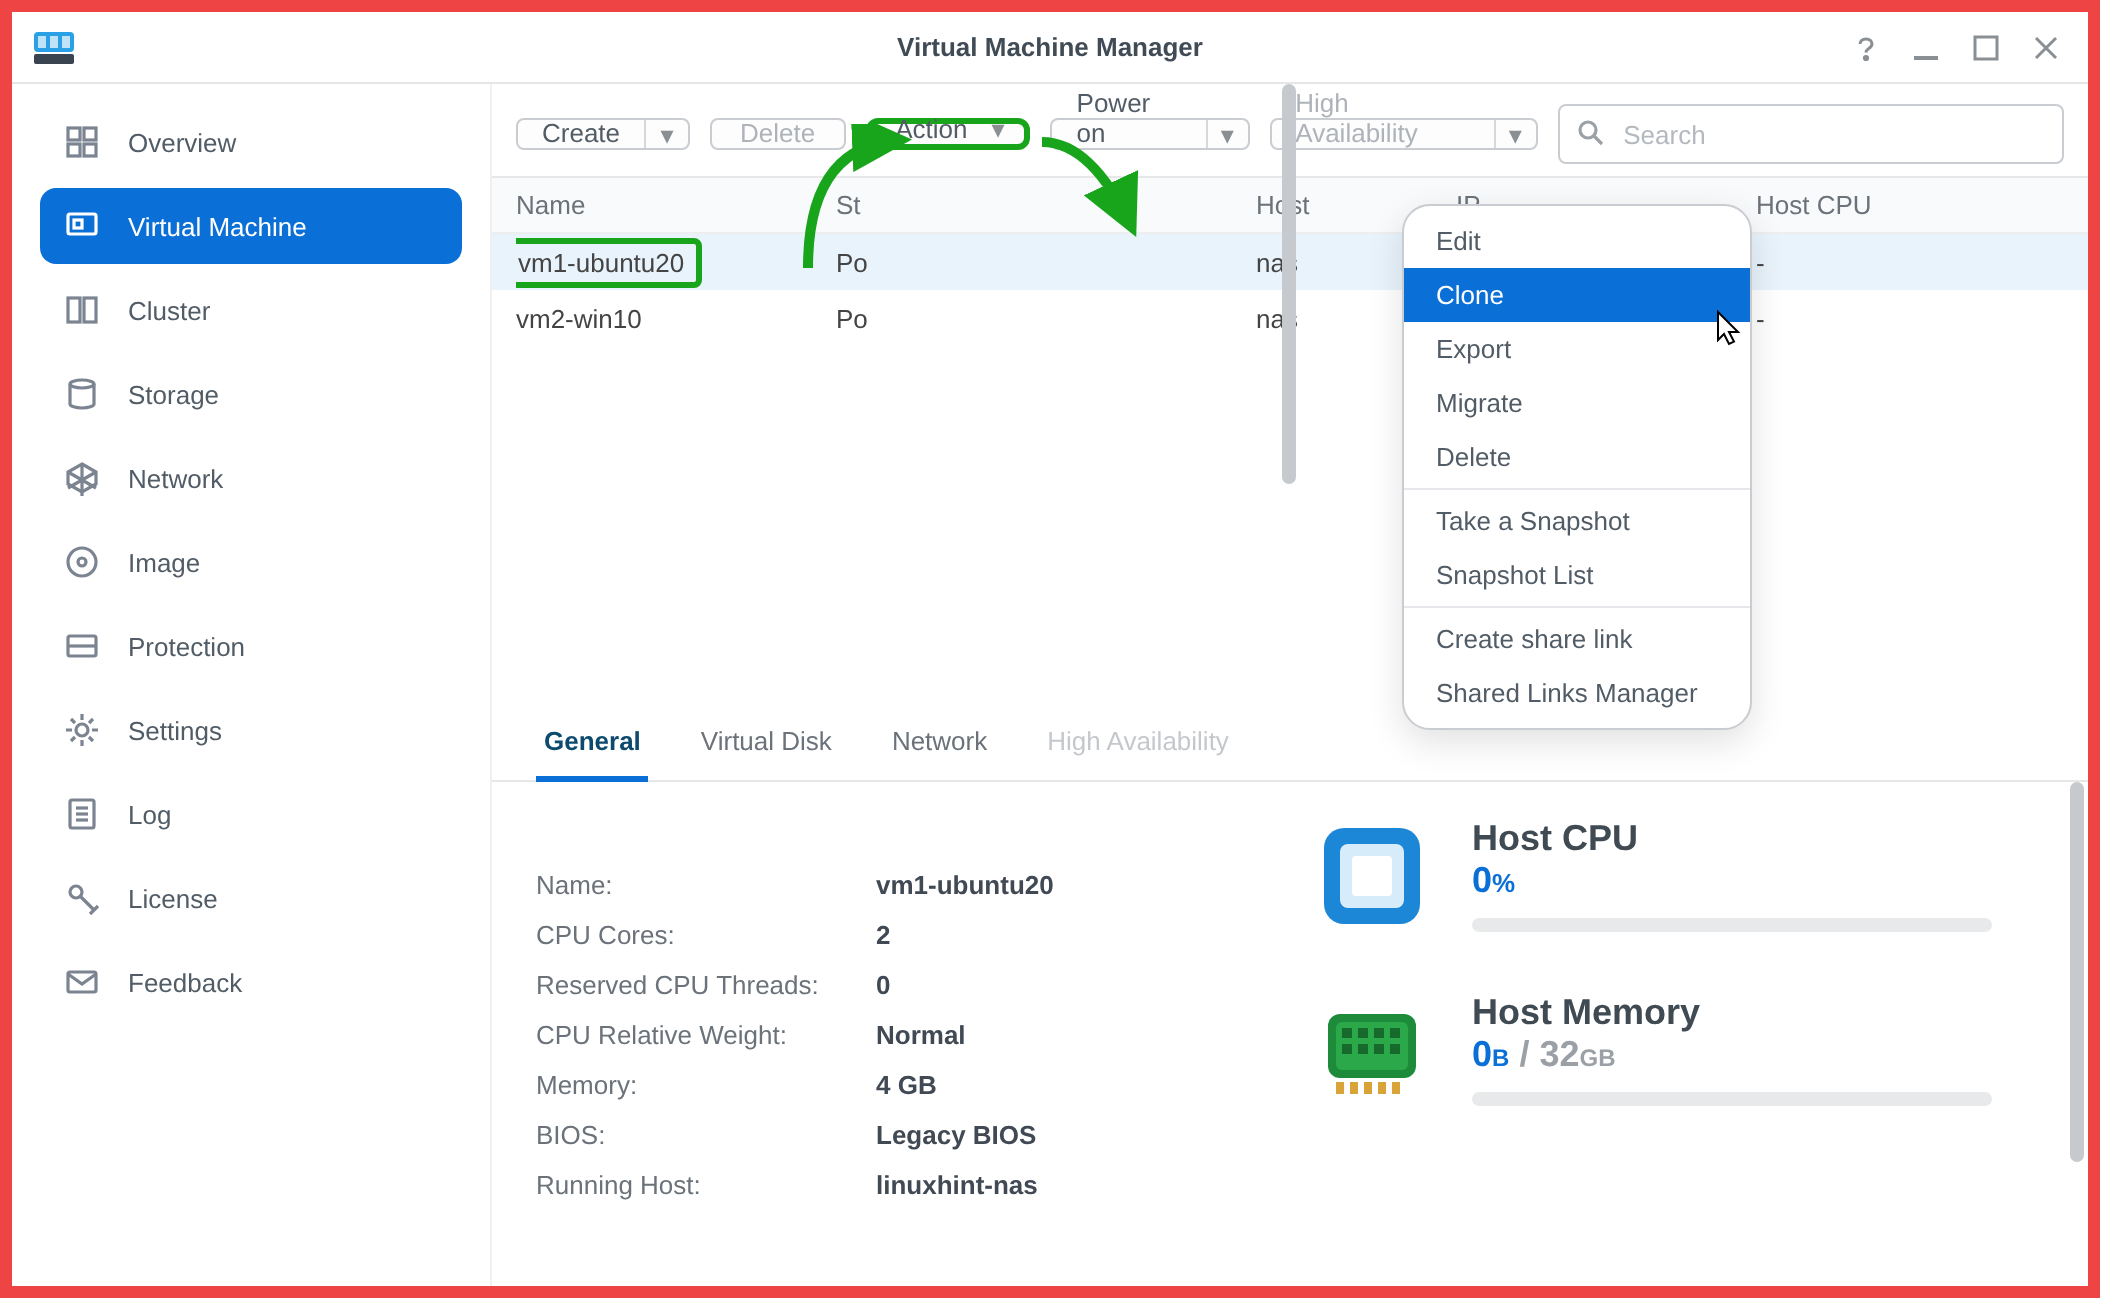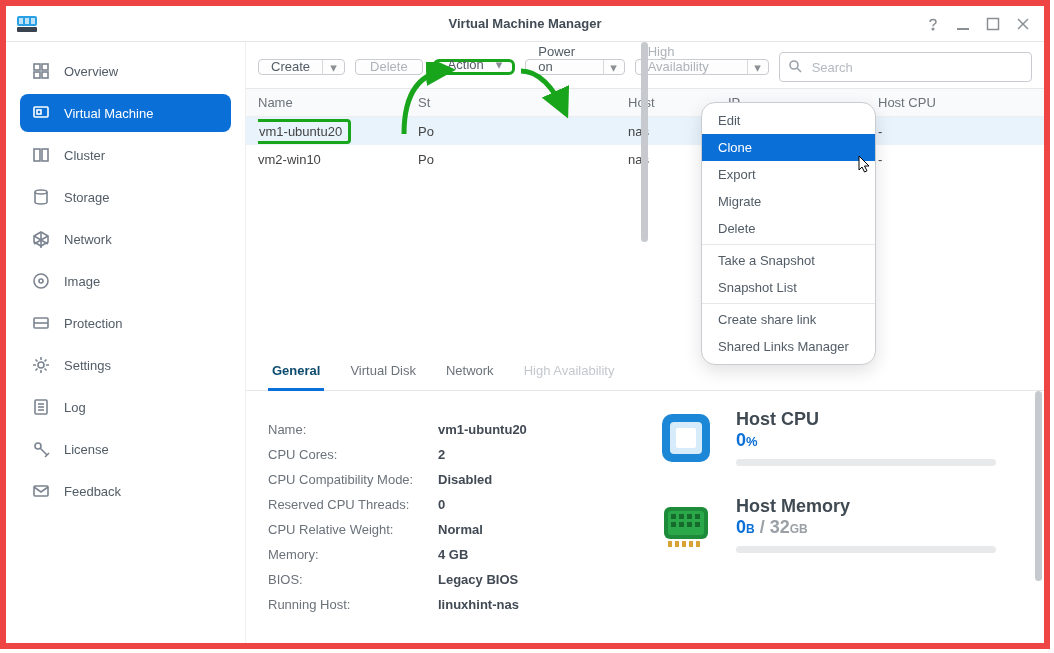--- a/index.html
+++ b/index.html
@@ -515,24 +515,20 @@
         <div class="detail-left">
           <div class="kv">
               <span class="k">Name:</span>
               <span class="v">vm1-ubuntu20</span>
             </div>
           <div class="kv">
               <span class="k">CPU Cores:</span>
               <span class="v">2</span>
             </div>
           <div class="kv">
-              <span class="k">CPU Compatibility Mode:</span>
-              <span class="v">Disabled</span>
-            </div>
-          <div class="kv">
               <span class="k">Reserved CPU Threads:</span>
               <span class="v">0</span>
             </div>
           <div class="kv">
               <span class="k">CPU Relative Weight:</span>
               <span class="v">Normal</span>
             </div>
           <div class="kv">
               <span class="k">Memory:</span>
               <span class="v">4 GB</span>

